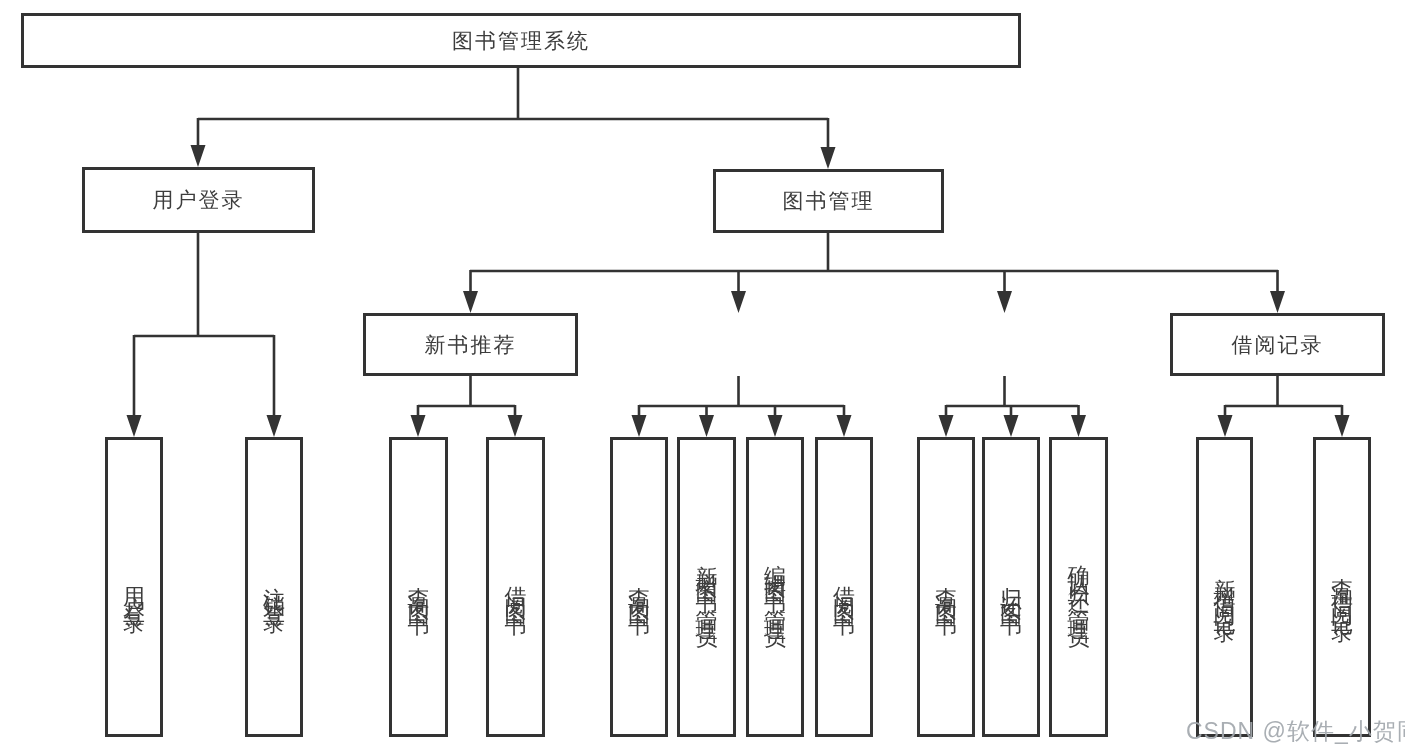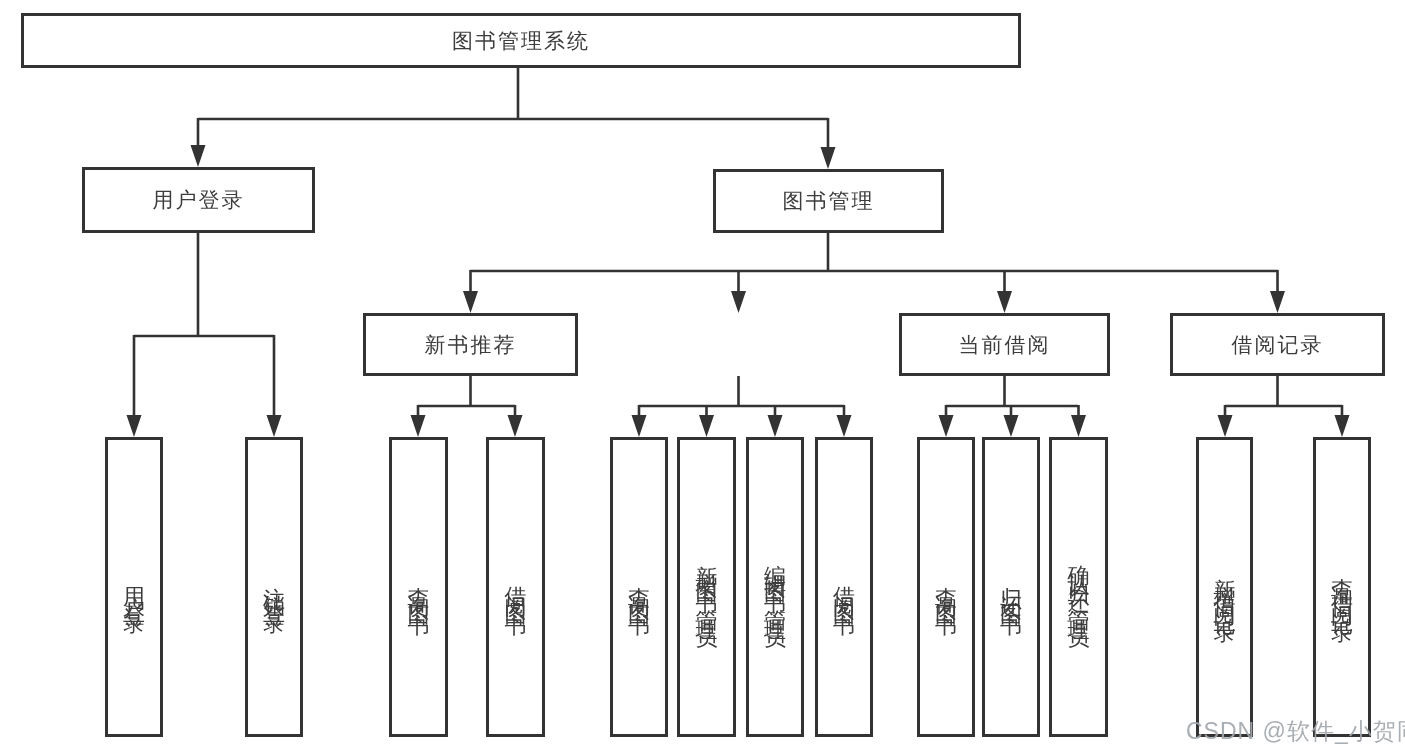--- a/index.html
+++ b/index.html
@@ -120,23 +120,20 @@
   <div class="node n-user-login">
     <span>用户登录</span>
   </div>
   <div class="node n-new-book">
     <span>新书推荐</span>
   </div>
 
   <div class="node n-book-mgmt">
     <span>图书管理</span>
   </div>
-  <div class="node n-cur-borrow">
-    <span>当前借阅</span>
-  </div>
   <div class="node n-borrow-rec">
     <span>借阅记录</span>
   </div>
 
   <div class="node leaf lf l-ul-login">
     <span>用户登录</span>
   </div>
   <div class="node leaf lf l-ul-logout">
     <span>注销登录</span>
   </div>

